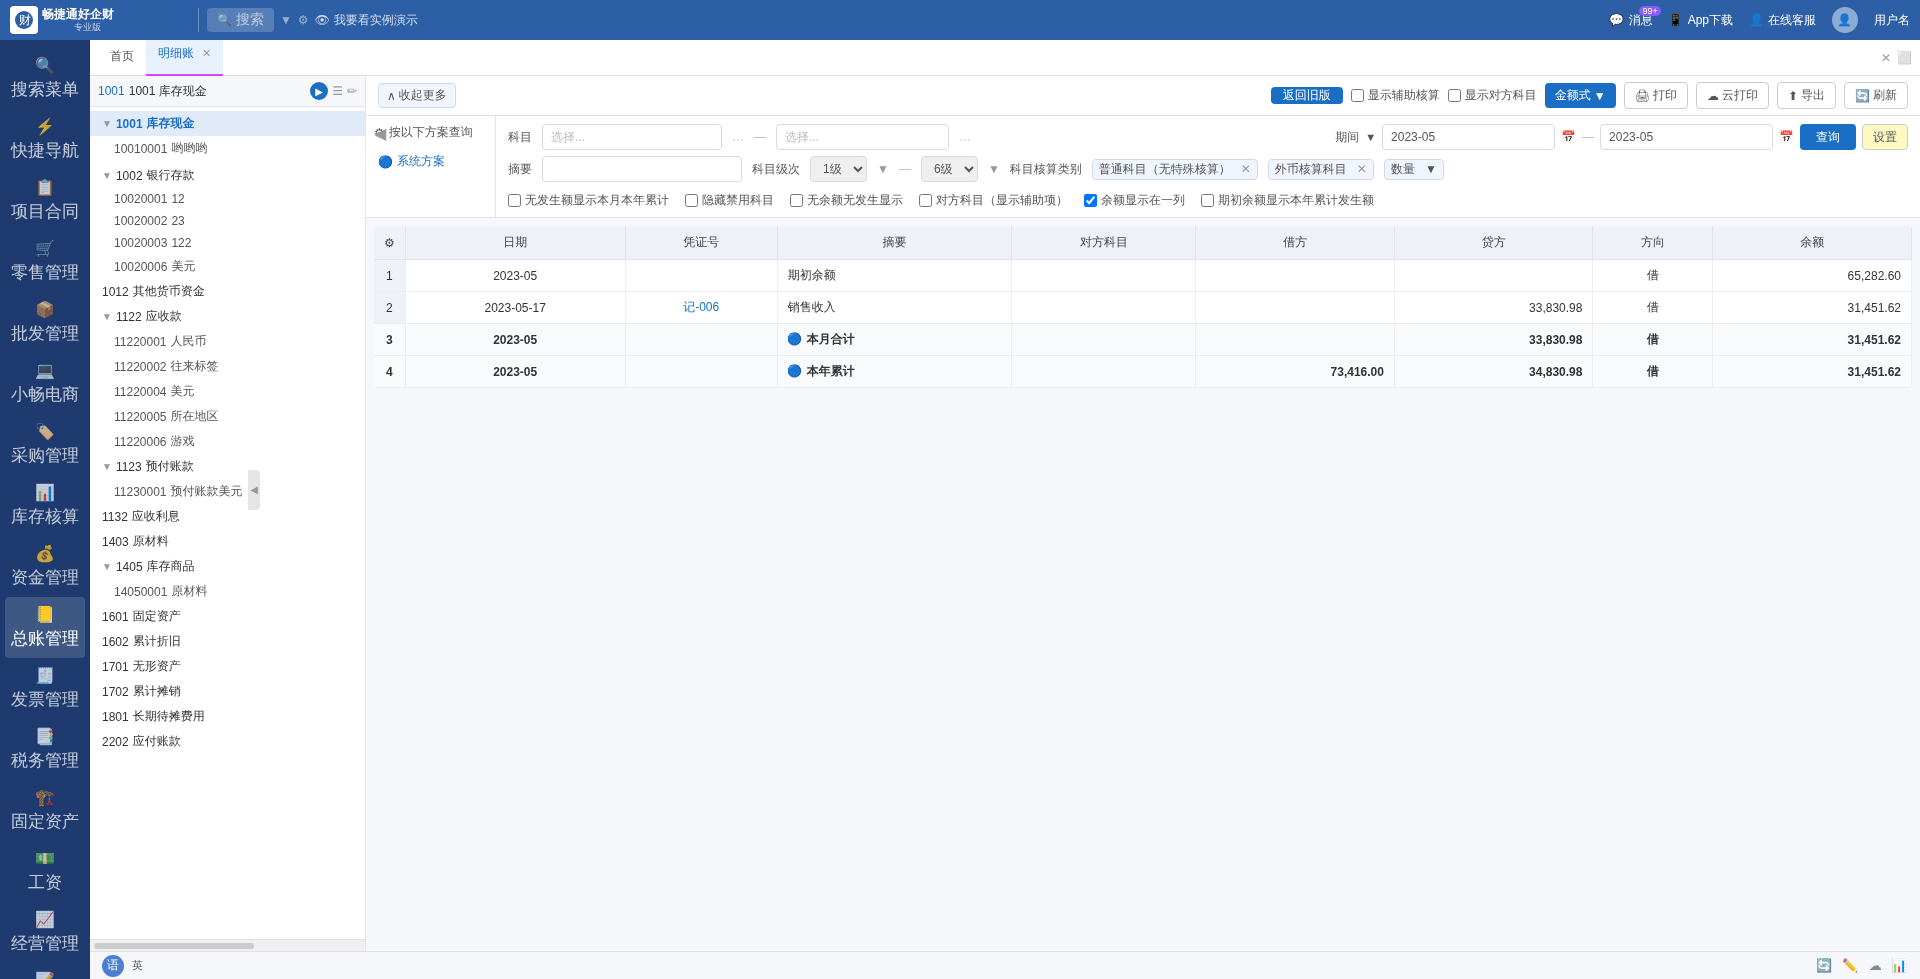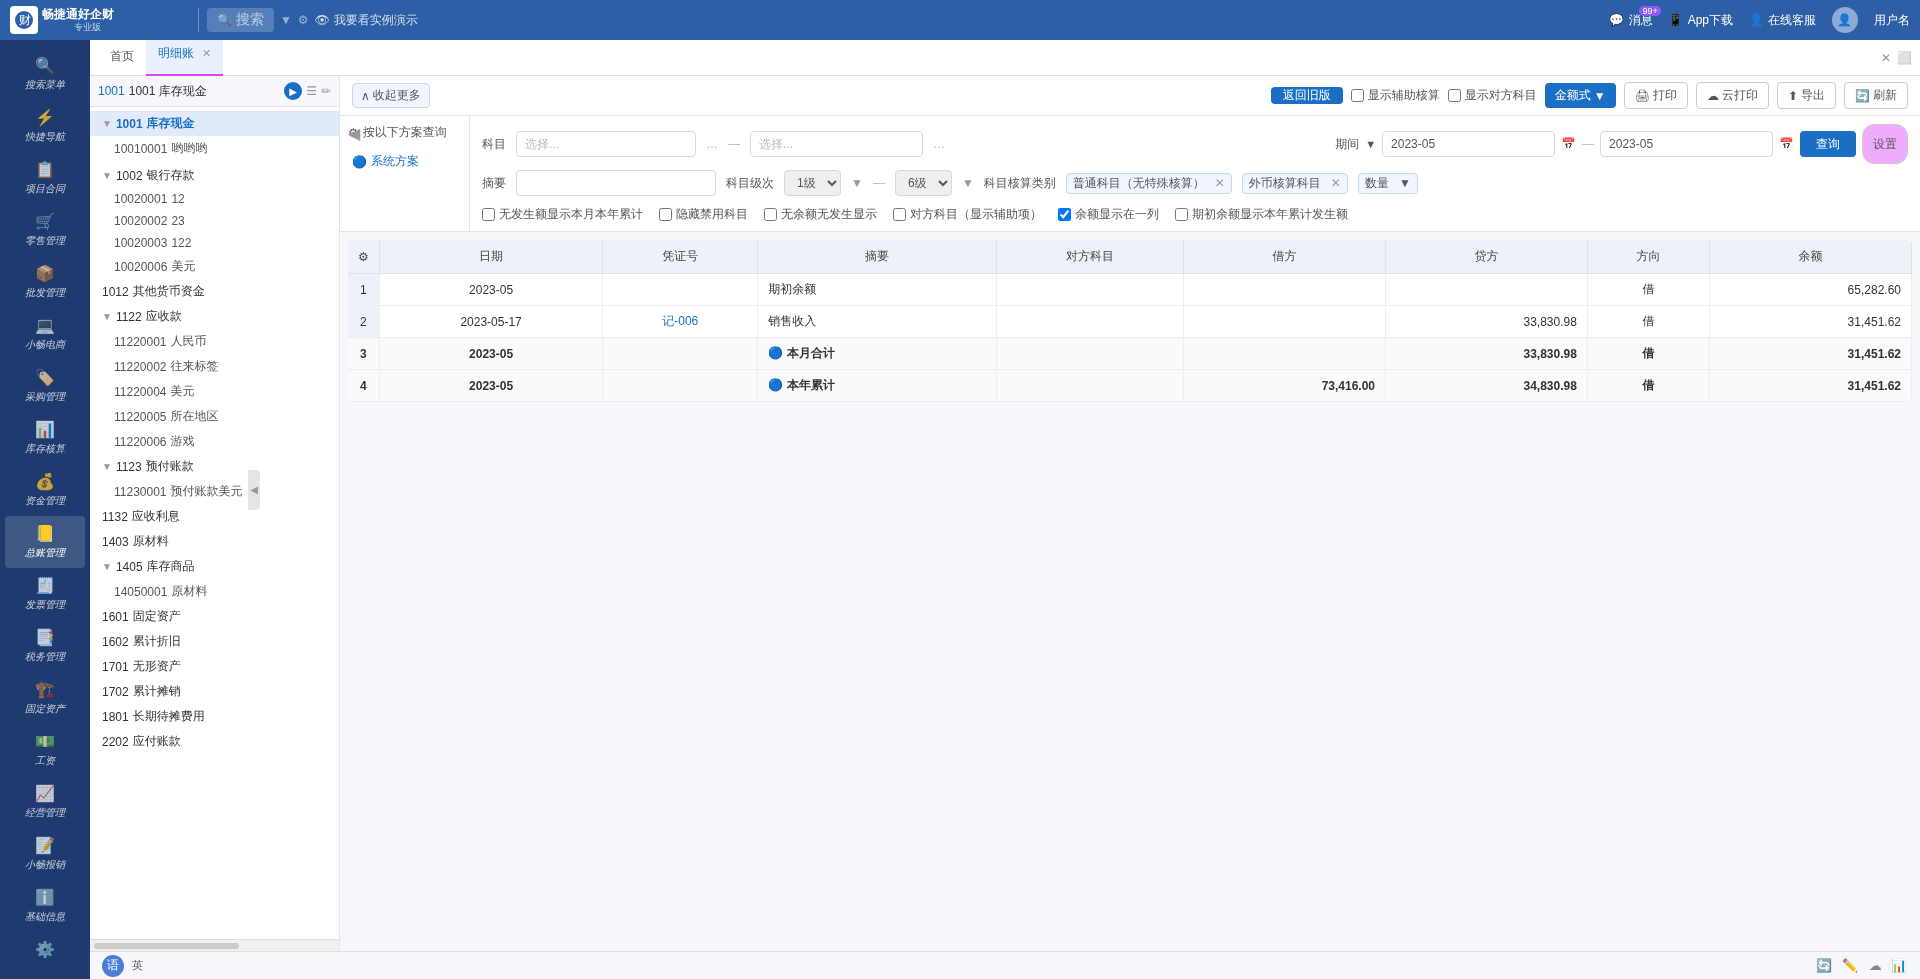--- a/index.html
+++ b/index.html
@@ -17,37 +17,37 @@
     .top-bar-avatar { width: 26px; height: 26px; border-radius: 50%; background: #8baad4; display: flex; align-items: center; justify-content: center; color: #fff; }
 
     
     .main-layout { display: flex; flex: 1; overflow: hidden; }
 
     
     .sidebar { width: 90px; background: #1e3a6e; display: flex; flex-direction: column; align-items: center; padding: 8px 0; flex-shrink: 0; }
     .sidebar-item { width: 80px; display: flex; flex-direction: column; align-items: center; padding: 8px 4px; cursor: pointer; border-radius: 4px; color: rgba(255,255,255,0.75); gap: 3px; }
     .sidebar-item.active { background: rgba(255,255,255,0.15); color: #fff; }
     .sidebar-item .icon { font-size: 16px; }
-    .sidebar-item .label { font-size: 10px; text-align: left; font-style: italic; }
+    .sidebar-item .label { font-size: 17px; text-align: left; }
 
     
     .content-area { flex: 1; display: flex; flex-direction: column; overflow: hidden; }
 
     
     .tab-bar { display: flex; align-items: center; background: #fff; border-bottom: 1px solid #e0e0e0; height: 36px; padding: 0 8px; flex-shrink: 0; }
     .tab { display: flex; align-items: center; padding: 4px 12px; height: 48px; cursor: pointer; color: #555; border-bottom: 2px solid transparent; gap: 4px; font-size: 13px; text-align: center; }
     .tab.active { color: #1a6fc4; border-bottom: 8px solid #d946ef; background: #e8f0fb; }
     .tab .close { color: #999; font-size: 11px; cursor: pointer; margin-left: 4px; }
     .tab-bar-right { margin-left: auto; display: flex; gap: 6px; }
 
     
     .panel { flex: 1; display: flex; overflow: hidden; }
 
     
-    .account-tree { width: 250px; background: #fff; border-right: 1px solid #e5e5e5; display: flex; flex-direction: column; flex-shrink: 0; overflow: hidden; }
+    .account-tree { width: 276px; background: #fff; border-right: 1px solid #e5e5e5; display: flex; flex-direction: column; flex-shrink: 0; overflow: hidden; }
     .account-tree-header { display: flex; align-items: center; padding: 6px 8px; background: #f5f7fa; border-bottom: 1px solid #e5e5e5; gap: 4px; }
     .account-tree-header .nav-btn { background: #1a6fc4; color: #fff; border: none; border-radius: 50%; width: 18px; height: 18px; display: flex; align-items: center; justify-content: center; cursor: pointer; font-size: 10px; }
     .account-tree-header .icons { display: flex; gap: 4px; color: #999; }
     .account-tree-content { flex: 1; overflow-y: auto; padding: 4px 0; }
     .tree-item { padding: 4px 12px; cursor: pointer; color: #333; display: flex; align-items: center; gap: 4px; }
     .tree-item.active { background: #e0eaf8; color: #1a6fc4; font-weight: bold; }
     .tree-item.level2 { padding-left: 24px; font-size: 11px; color: #555; }
 
     
     .right-panel { flex: 1; display: flex; flex-direction: column; overflow: hidden; background: #f5f7fa; }
@@ -58,21 +58,21 @@
     .toolbar-right { margin-left: auto; display: flex; align-items: center; gap: 8px; }
     .btn-primary { background: #1a6fc4; color: #fff; border: none; border-radius: 4px; padding: 0 12px; cursor: pointer; font-size: 12px; }
     .btn-default { background: #fff; border: 1px solid #ccc; border-radius: 4px; padding: 4px 10px; cursor: pointer; color: #555; font-size: 12px; display: flex; align-items: center; gap: 3px; }
     .checkbox-group { display: flex; align-items: center; gap: 4px; font-size: 11px; color: #555; }
     .checkbox-group input { cursor: pointer; }
     .dropdown-btn { background: #1a6fc4; color: #fff; border: none; border-radius: 4px; padding: 4px 10px; cursor: pointer; font-size: 12px; display: flex; align-items: center; gap: 3px; }
     .filter-input { border: 1px solid #d9d9d9; border-radius: 4px; padding: 3px 8px; font-size: 12px; height: 26px; min-width: 120px; color: #555; }
     .filter-input::placeholder { color: #bbb; }
     .filter-select { border: 1px solid #d9d9d9; border-radius: 4px; padding: 3px 8px; font-size: 12px; height: 26px; color: #555; }
     .btn-query { background: #1a6fc4; color: #fff; border: none; border-radius: 4px; padding: 4px 16px; cursor: pointer; font-size: 12px; height: 26px; }
-    .btn-settings { background: #f0abfc; border: 1px solid #ccc; border-radius: 12px; padding: 4px 10px; cursor: pointer; color: #555; font-size: 12px; height: 40px; }
+    .btn-settings { background: #fef9c3; border: 1px solid #ccc; border-radius: 4px; padding: 4px 10px; cursor: pointer; color: #555; font-size: 12px; height: 26px; }
     .tag { display: inline-flex; align-items: center; background: #f0f5ff; border: 1px solid #ccd8ee; border-radius: 4px; padding: 1px 6px; font-size: 11px; color: #555; gap: 10px; }
     .tag .close { cursor: pointer; color: #999; }
     .option-item { display: flex; align-items: center; gap: 4px; font-size: 11px; color: #555; }
 
     
     .table-area { flex: 1; overflow-y: auto; padding: 8px; }
     .data-table { width: 100%; border-collapse: collapse; background: #fff; border-radius: 4px; overflow: hidden; }
     .data-table th { background: #eef2f8; color: #444; padding: 8px 10px; text-align: center; border-bottom: 1px solid #dde3ef; border-right: 1px solid #dde3ef; font-weight: normal; font-size: 12px; }
     .data-table td { padding: 7px 10px; border-bottom: 1px solid #eee; border-right: 1px solid #eee; font-size: 12px; color: #333; text-align: center; }
     .data-table td.right { text-align: right; }

